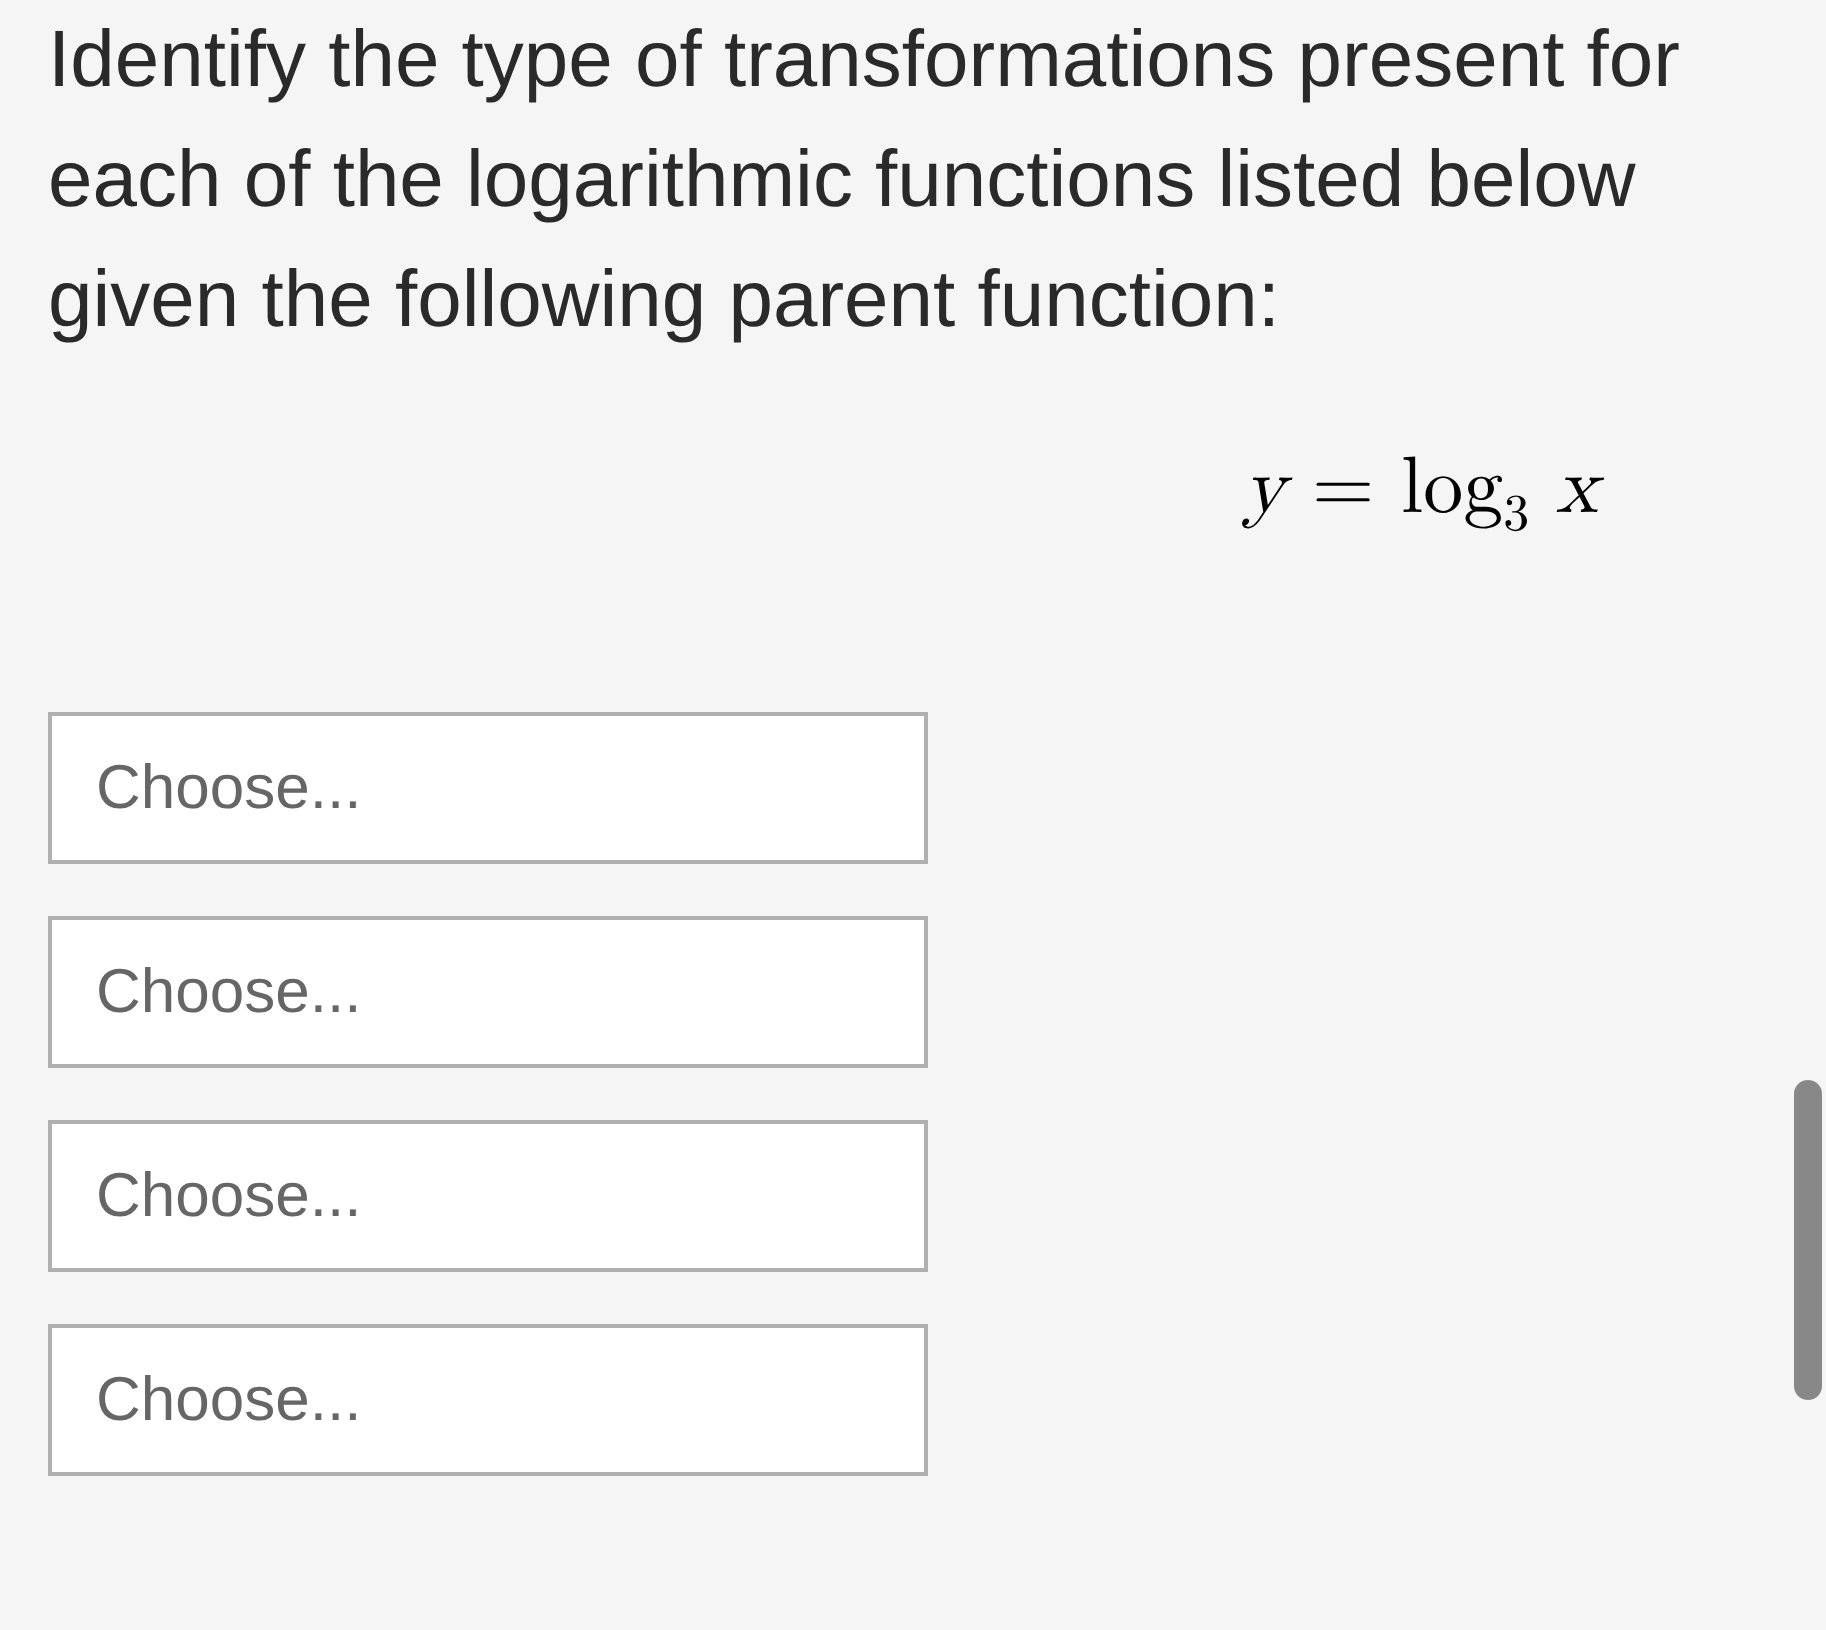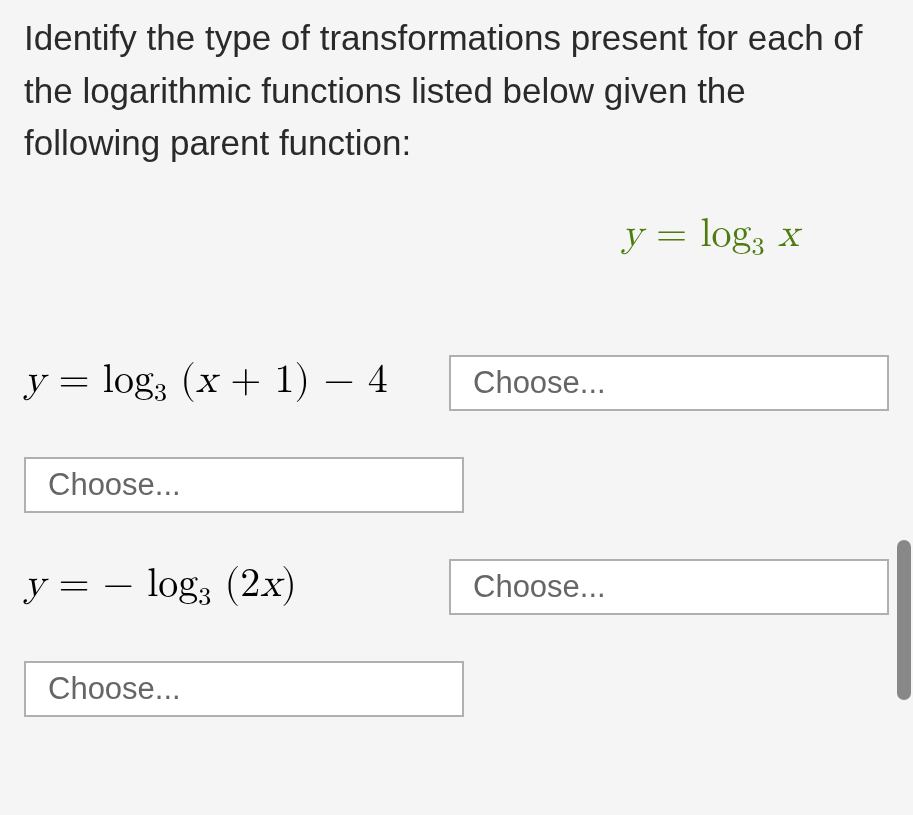--- a/index.html
+++ b/index.html
@@ -11,34 +11,34 @@
     background: #f5f5f5;
     font-family: -apple-system, BlinkMacSystemFont, "Segoe UI", Arial, sans-serif;
     overflow: hidden;
   }
   .page {
     padding: 0 24px 0 24px;
     position: relative;
     height: 815px;
   }
   .instruction {
-    font-size: 35px;
+    font-size: 40px;
     line-height: 1.5;
     color: #2a2a2a;
     margin-top: 0;
-    padding-top: 12px;
+    padding-top: 0;
   }
   .parent-fn {
     font-family: "Latin Modern Math", "Cambria Math", "Times New Roman", serif;
     font-size: 40px;
     margin-top: 40px;
     margin-bottom: 80px;
     text-align: right;
     padding-right: 90px;
-    color: #4d7c0f;
+    color: #000000;
   }
   .rows {
     display: flex;
     flex-direction: column;
     gap: 22px;
   }
   .row {
     display: flex;
     align-items: center;
     justify-content: space-between;
@@ -46,21 +46,21 @@
   }
   .equation {
     font-family: "Latin Modern Math", "Cambria Math", "Times New Roman", serif;
     font-size: 40px;
     color: #000;
     white-space: nowrap;
     flex-shrink: 0;
   }
   .dropdown {
     width: 440px;
-    height: 56px;
+    height: 76px;
     border: 2px solid #b0b0b0;
     background: #fff;
     display: flex;
     align-items: center;
     padding: 0 22px;
     cursor: pointer;
     flex-shrink: 0;
   }
   .dropdown-text {
     font-size: 31px;
@@ -91,34 +91,32 @@
 
 <div class="page">
 
   <p class="instruction">Identify the type of transformations present for each of the logarithmic functions listed below given the following parent function:</p>
 
   <div class="parent-fn"><span style="font-style:italic;">y</span> = log<span class="sub">3</span> <span style="font-style:italic;">x</span></div>
 
   <div class="rows">
 
     <div class="row">
-      <div class="equation"><span style="font-style:italic;">y</span> = log<span class="sub">3</span> (<span style="font-style:italic;">x</span> + 1) − 4</div>
       <div class="dropdown">
         <span class="dropdown-text">Choose...</span>
       </div>
     </div>
 
     <div class="row">
       <div class="dropdown">
         <span class="dropdown-text">Choose...</span>
       </div>
     </div>
 
     <div class="row">
-      <div class="equation"><span style="font-style:italic;">y</span> = − log<span class="sub">3</span> (2<span style="font-style:italic;">x</span>)</div>
       <div class="dropdown">
         <span class="dropdown-text">Choose...</span>
       </div>
     </div>
 
     <div class="row">
       <div class="dropdown">
         <span class="dropdown-text">Choose...</span>
       </div>
     </div>

